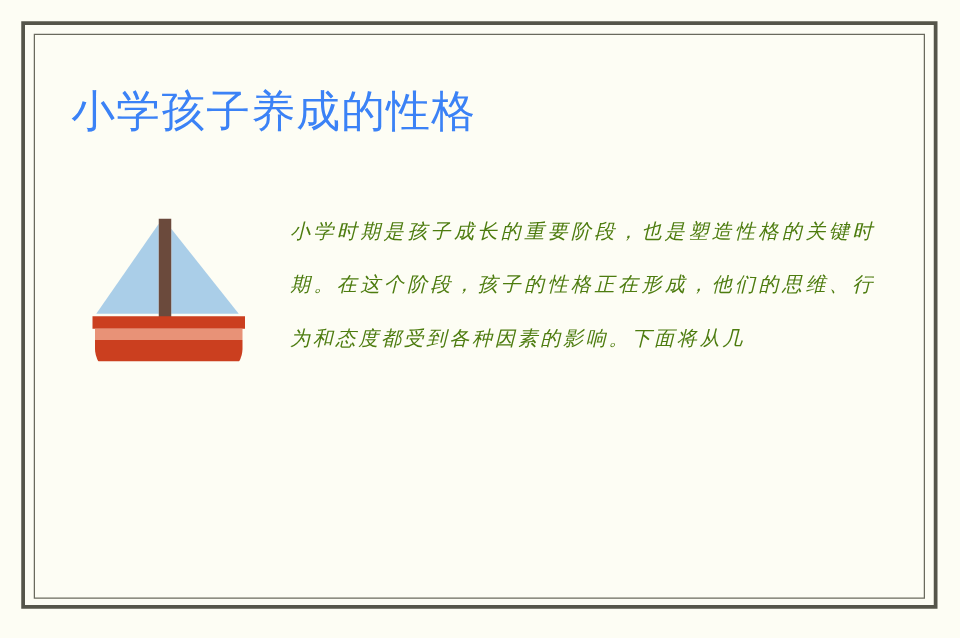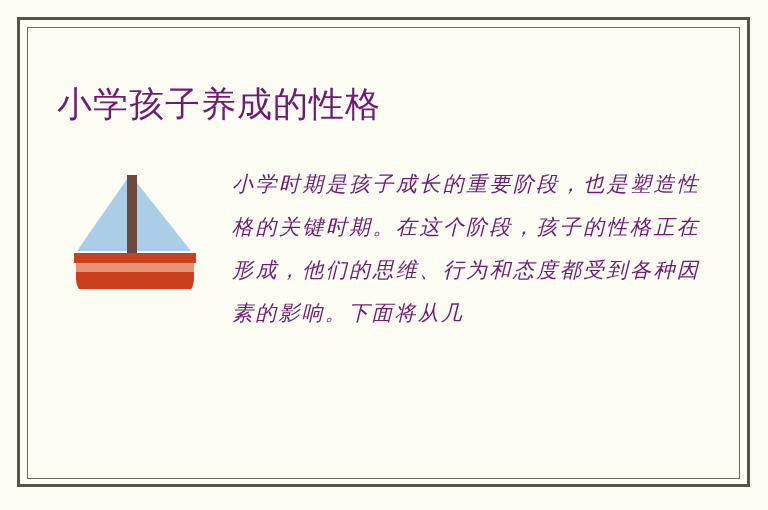--- a/index.html
+++ b/index.html
@@ -51,24 +51,24 @@
     position: absolute;
     left: 27px;
     top: 27px;
     width: 713px;
     height: 452px;
   }
 
   .page-title {
     position: absolute;
     left: 30px;
-    top: 56px;
+    top: 42px;
     font-size: 35px;
     line-height: 42px;
-    color: #701a75;
+    color: #3b82f6;
     letter-spacing: 1px;
     font-family: "Liberation Sans", "DejaVu Sans", sans-serif;
     white-space: nowrap;
   }
 
   .illustration {
     position: absolute;
     left: 40px;
     top: 126px;
     width: 136px;
@@ -80,23 +80,23 @@
     width: 136px;
     height: 136px;
   }
 
   .body-text {
     position: absolute;
     left: 205px;
     top: 136px;
     width: 468px;
     font-family: "DejaVu Serif", "Liberation Serif", serif;
-    font-size: 21px;
+    font-size: 16px;
     line-height: 43px;
-    color: #701a75;
+    color: #4d7c0f;
     text-align: justify;
     text-justify: inter-character;
     letter-spacing: 2.2px;
     font-style: italic;
     word-break: break-all;
   }
 </style>
 </head>
 <body>
 

